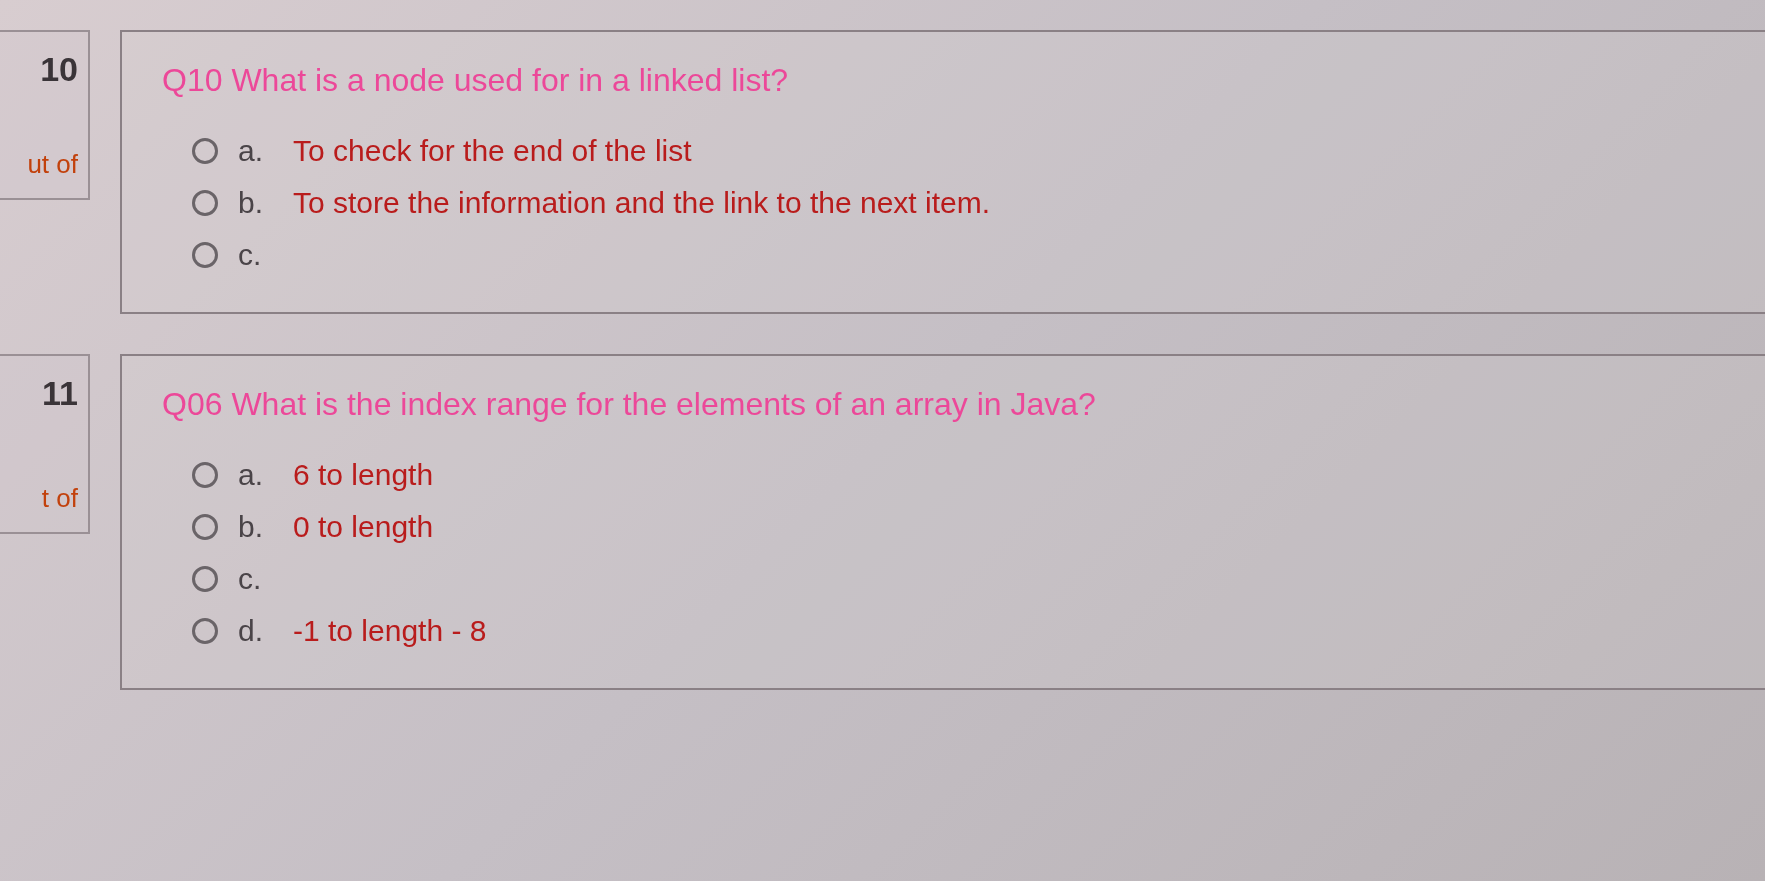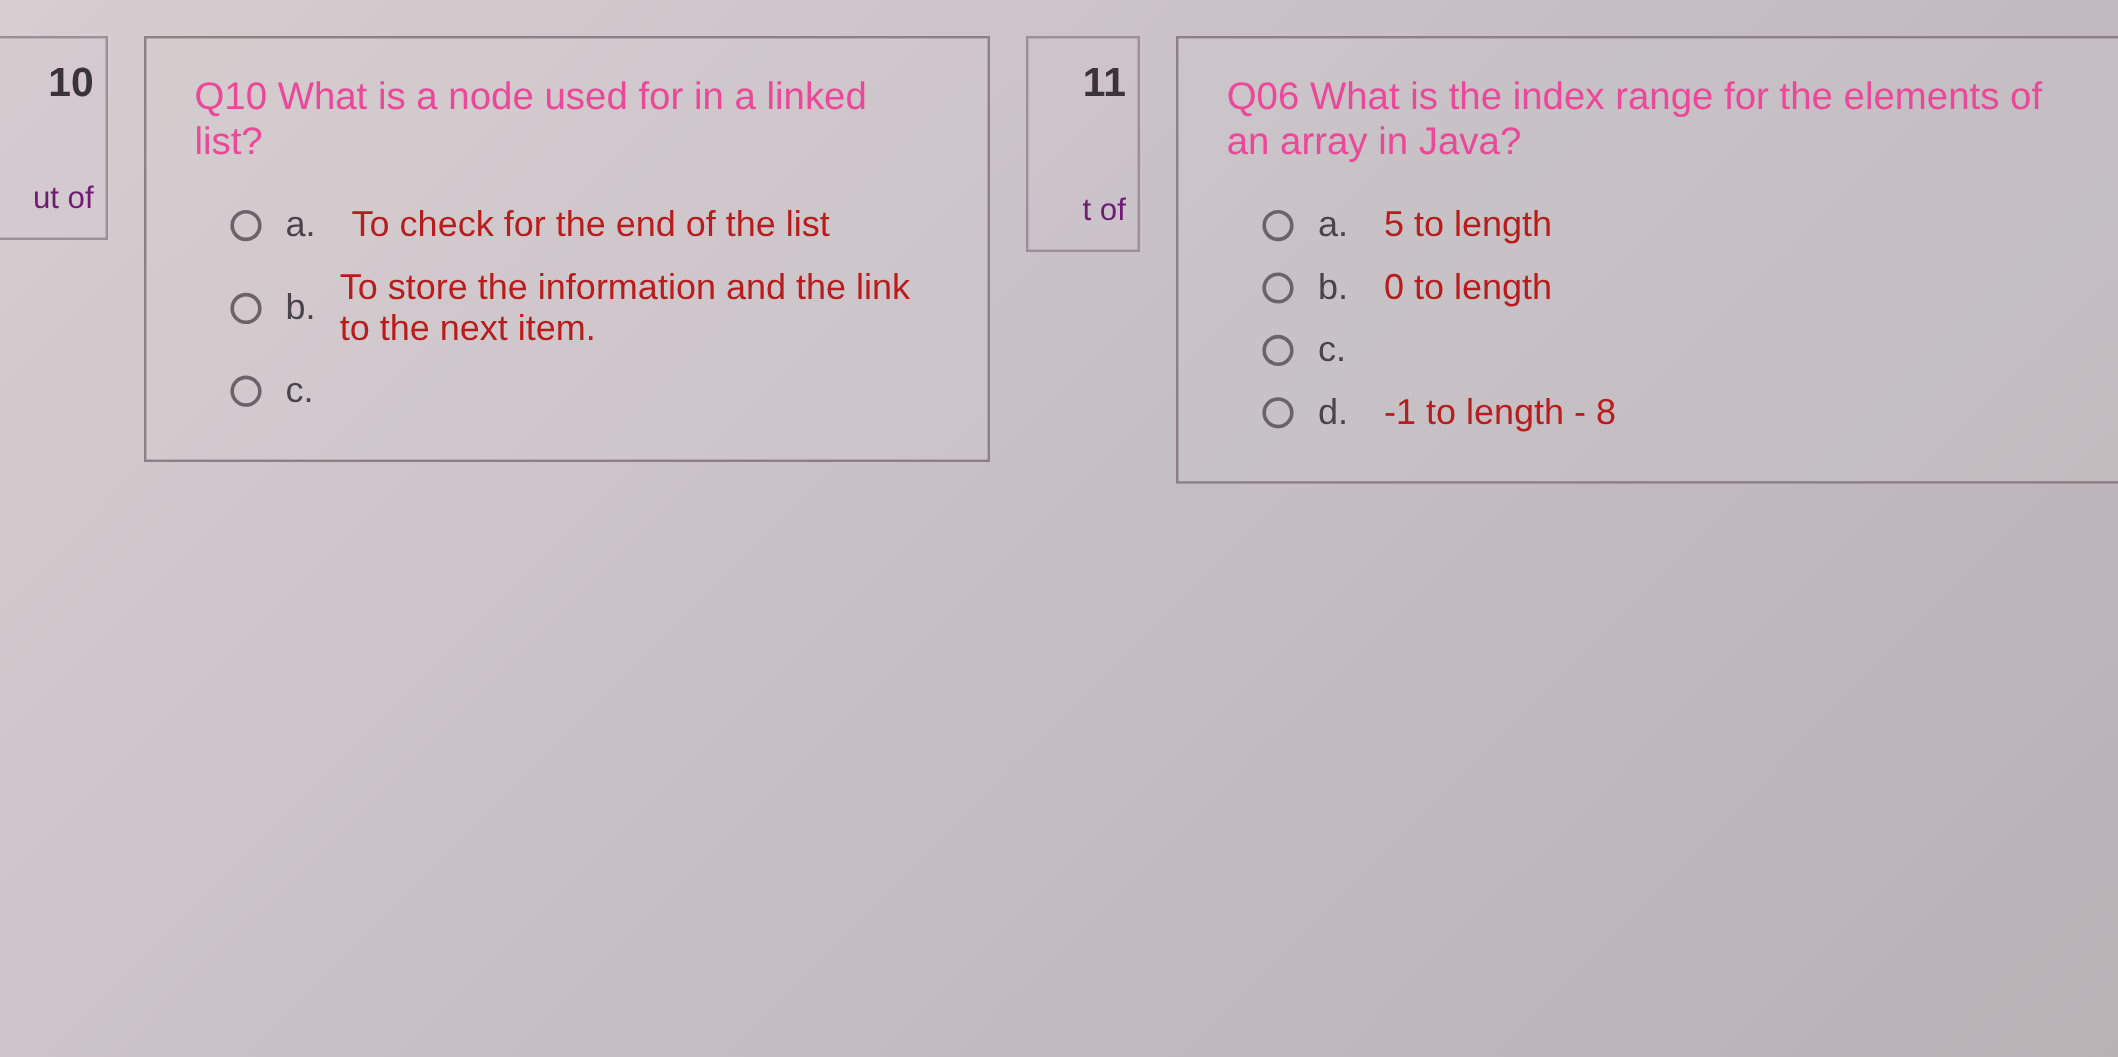--- a/index.html
+++ b/index.html
@@ -10,21 +10,21 @@
     body {
       font-family: Arial, Helvetica, sans-serif;
       background: linear-gradient(135deg, #d8cdd0 0%, #c5bfc5 50%, #b8b2b5 100%);
       width: 1765px;
       height: 881px;
       overflow: hidden;
       position: relative;
     }
     .container {
       display: flex;
-      flex-direction: row;
+      flex-direction: column;
       gap: 40px;
       padding-top: 30px;
     }
     .question-row {
       display: flex;
       align-items: flex-start;
       gap: 30px;
     }
     .sidebar-box {
       border: 2px solid #9a9095;
@@ -36,21 +36,21 @@
     }
     .sidebar-number {
       font-size: 34px;
       font-weight: bold;
       color: #3a3438;
       margin-bottom: 60px;
       display: block;
     }
     .sidebar-text {
       font-size: 26px;
-      color: #701a75;
+      color: #c2410c;
     }
     .question-box {
       border: 2px solid #8a8085;
       background: rgba(215, 208, 212, 0.2);
       flex: 1;
       padding: 30px 40px 40px 40px;
       margin-right: -5px;
     }
     .question-text {
       font-size: 32px;
@@ -125,21 +125,21 @@
     <div class="sidebar-box">
       <span class="sidebar-number">11</span>
       <span class="sidebar-text">t of</span>
     </div>
     <div class="question-box">
       <div class="question-text">Q06 What is the index range for the elements of an array in Java?</div>
       <div class="options">
         <div class="option-row">
           <div class="radio"></div>
           <span class="option-letter">a.</span>
-          <span class="option-text">5 to length</span>
+          <span class="option-text">6 to length</span>
         </div>
         <div class="option-row">
           <div class="radio"></div>
           <span class="option-letter">b.</span>
           <span class="option-text">0 to length</span>
         </div>
         <div class="option-row">
           <div class="radio"></div>
           <span class="option-letter">c.</span>
         </div>

